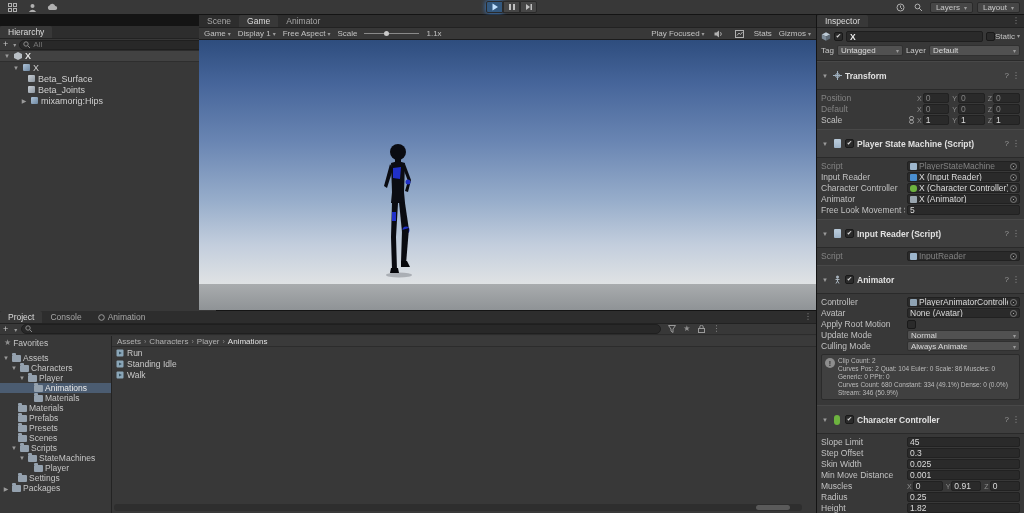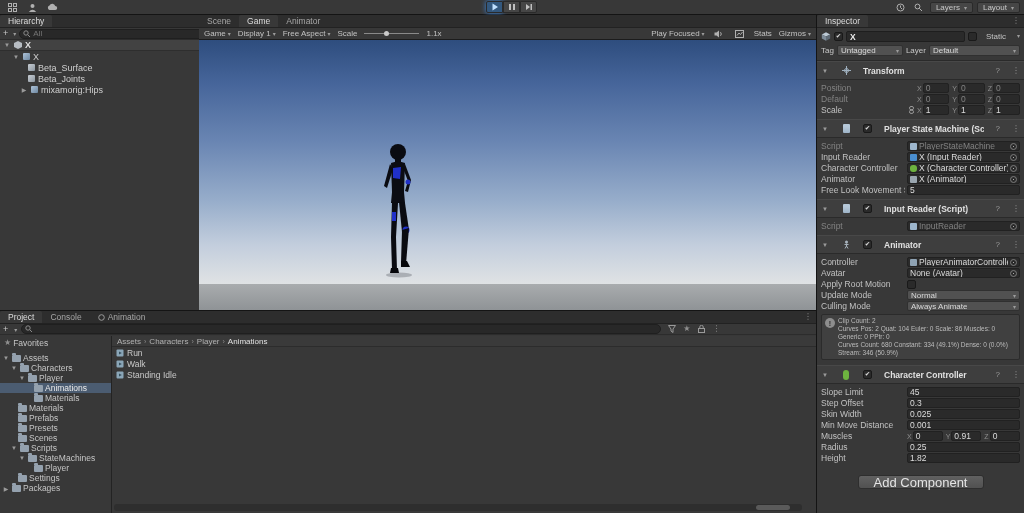--- a/index.html
+++ b/index.html
@@ -24,21 +24,21 @@
 .ddarrow{font-size:6px;color:#9c9c9c;margin-left:2px;flex:none;}
 .cb{width:9px;height:9px;background:#2a2a2a;border:1px solid #191919;border-radius:2px;display:inline-flex;align-items:center;justify-content:center;color:#dadada;font-size:6.5px;line-height:1;flex:none;}
 .searchwrap{flex:1;height:10px;background:#282828;border:1px solid #1f1f1f;border-radius:5px;display:flex;align-items:center;padding:0 3px;gap:2px;min-width:0;}
 .searchwrap input{flex:1;background:transparent;border:none;outline:none;color:#bfbfbf;font-size:8px;min-width:0;}
 .arr{width:8px;font-size:6px;color:#9a9a9a;text-align:center;flex:none;}
 .flex1{flex:1;}
 .folder{width:9px;height:7px;background:#94a1ae;border-radius:1px;position:relative;flex:none;}
 .folder:before{content:"";position:absolute;left:0;top:-2px;width:4px;height:2px;background:#94a1ae;border-radius:1px 1px 0 0;}
 .cube{width:7px;height:7px;border-radius:1px;background:linear-gradient(135deg,#aec3d8,#6d87a1);flex:none;}
 
-#hierarchy{left:0;top:15px;width:216px;height:295px;}
+#hierarchy{left:0;top:26px;width:216px;height:295px;}
 .hi-toolbar{height:12px;display:flex;align-items:center;gap:3px;padding:0 3px;border-bottom:1px solid #2c2c2c;}
 .plus{font-size:9px;color:#c8c8c8;line-height:1;}
 .scene-row{height:11px;background:#424242;display:flex;align-items:center;gap:3px;padding:0 3px;border-bottom:1px solid #2e2e2e;font-weight:bold;color:#e2e2e2;font-size:9px;}
 .scene-ic{width:8px;height:8px;background:#b8bec4;clip-path:polygon(50% 0,100% 25%,100% 75%,50% 100%,0 75%,0 25%);flex:none;}
 .hrow{height:11px;display:flex;align-items:center;gap:3px;font-size:9px;color:#cfcfcf;}
 
 #center{left:199px;top:15px;width:617px;height:295px;}
 .game-toolbar{height:12px;display:flex;align-items:center;gap:7px;padding:0 5px;font-size:8px;color:#c2c2c2;border-bottom:1px solid #1c1c1c;background:#383838;white-space:nowrap;}
 .gt-dd{display:flex;align-items:center;flex:none;}
 .slider{width:55px;height:1px;background:#8a8a8a;position:relative;flex:none;}
@@ -60,25 +60,25 @@
 .crumb.last{color:#e0e0e0;}
 .csep{color:#8a8a8a;font-size:7px;}
 .frow{height:10px;display:flex;align-items:center;gap:3px;padding:0 4px;font-size:8.5px;color:#cacaca;margin-top:1px;}
 .hscroll{position:absolute;left:2px;bottom:2px;right:14px;height:7px;background:#2e2e2e;border-radius:3px;}
 .thumb{position:absolute;right:12px;width:34px;top:1px;bottom:1px;background:#5a5a5a;border-radius:3px;}
 
 #inspector{left:817px;top:15px;width:207px;height:498px;font-size:8.5px;}
 .insp-head{padding:3px 4px 4px;border-bottom:1px solid #2a2a2a;}
 .ih-row1{display:flex;align-items:center;gap:3px;}
 .name-fld{flex:1;height:11px;background:#2a2a2a;border:1px solid #1e1e1e;border-radius:2px;display:flex;align-items:center;padding:0 3px;color:#ededed;font-weight:bold;min-width:0;}
-.static{display:flex;gap:9px;color:#c4c4c4;font-size:8px;flex:none;}
+.static{display:flex;gap:0;color:#c4c4c4;font-size:8px;flex:none;}
 .ih-row2{display:flex;align-items:center;gap:3px;margin-top:3px;font-size:8px;}
 .dd{height:11px;background:#515151;border:1px solid #303030;border-radius:2px;display:flex;align-items:center;padding:0 3px;gap:2px;color:#dadada;font-size:8px;min-width:0;}
 .dd .val{flex:1;white-space:nowrap;overflow:hidden;}
-.comp-h{height:19px;background:#3e3e3e;border-top:1px solid #484848;border-bottom:1px solid #2a2a2a;display:flex;align-items:center;gap:12px;padding:0 4px;}
+.comp-h{height:29px;background:#3e3e3e;border-top:1px solid #484848;border-bottom:1px solid #2a2a2a;display:flex;align-items:center;gap:3px;padding:0 4px;}
 .comp-title{flex:1;font-weight:bold;font-size:8.5px;color:#e0e0e0;white-space:nowrap;overflow:hidden;}
 .h-ic{color:#9a9a9a;font-size:8px;flex:none;}
 .comp-ic{display:flex;align-items:center;justify-content:center;width:10px;flex:none;}
 .ic-capsule{width:6px;height:10px;border-radius:3px;background:#6db33f;}
 .ic-script{width:7px;height:9px;background:linear-gradient(180deg,#b6c8d8 30%,#9db3c7);border-radius:1px;}
 .comp-body{padding:2px 4px 4px;}
 .row{display:flex;align-items:center;margin-top:1px;gap:2px;min-height:10px;}
 .lbl{width:84px;flex:none;white-space:nowrap;overflow:hidden;color:#c2c2c2;}
 .row.dis .lbl{color:#828282;}
 .row.dis .fld{color:#828282;}
@@ -413,28 +413,28 @@
               <rect x="0.5" y="0.5" width="7" height="7" rx="1" fill="#8aa6b8"></rect>
               <path d="M3 2.5 L5.8 4 L3 5.5 Z" fill="#35505f"></path>
             </svg>
           <span>Run</span>
         </div>
         <div class="frow">
           <svg width="8" height="8">
               <rect x="0.5" y="0.5" width="7" height="7" rx="1" fill="#8aa6b8"></rect>
               <path d="M3 2.5 L5.8 4 L3 5.5 Z" fill="#35505f"></path>
             </svg>
-          <span>Walk</span>
+          <span>Standing Idle</span>
         </div>
         <div class="frow">
           <svg width="8" height="8">
               <rect x="0.5" y="0.5" width="7" height="7" rx="1" fill="#8aa6b8"></rect>
               <path d="M3 2.5 L5.8 4 L3 5.5 Z" fill="#35505f"></path>
             </svg>
-          <span>Standing Idle</span>
+          <span>Walk</span>
         </div>
         <div class="hscroll">
             <span class="thumb"></span>
           </div>
       </div>
     </div>
   </div>
 
   <div id="inspector" class="panel">
     <div class="tabstrip">

